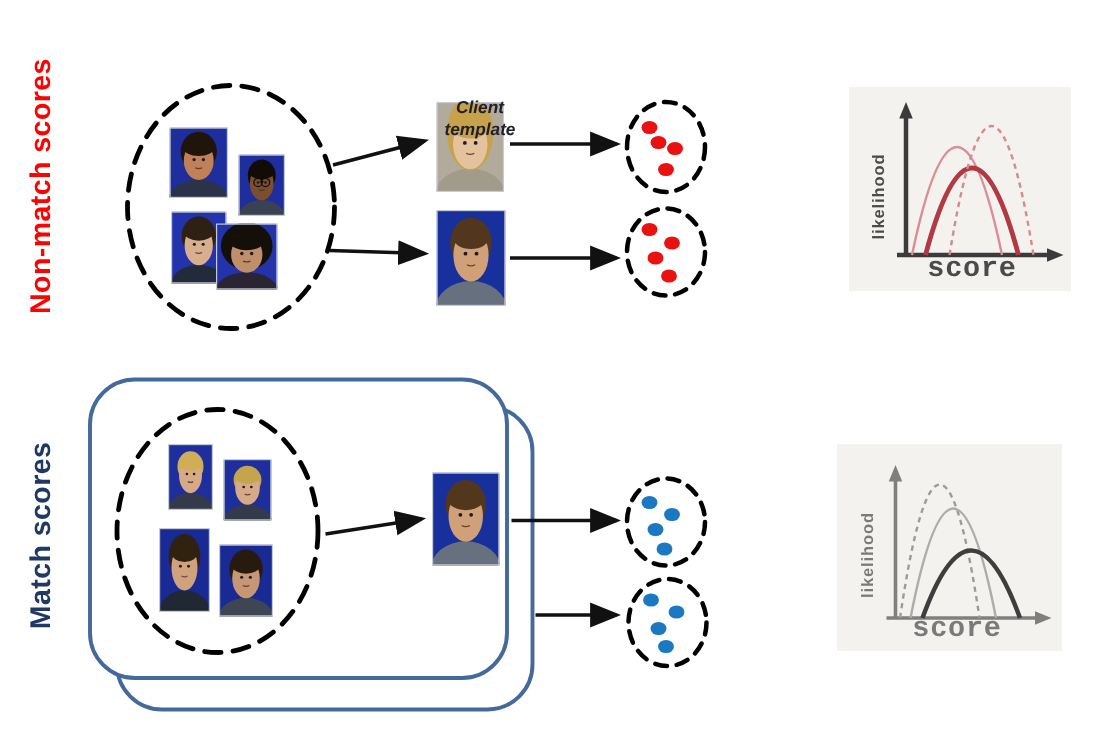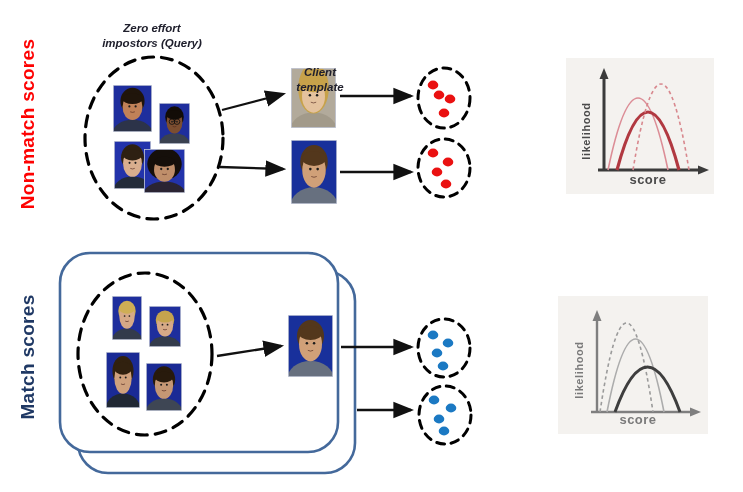--- a/index.html
+++ b/index.html
@@ -7,21 +7,21 @@
          font-family:"Liberation Sans", sans-serif;}
   #diagram-svg{position:absolute;left:0;top:0;}
   .txt{position:absolute;white-space:nowrap;}
   .side-label{font-size:19px;font-weight:bold;letter-spacing:.3px;
               transform:translate(-50%,-50%) rotate(-90deg);}
   .col-label{font-size:11.5px;font-style:italic;font-weight:600;color:#20202d;
              text-align:center;line-height:15px;transform:translateX(-50%);}
   .col-label span{display:block;}
   .ylab{font-size:11px;font-weight:bold;letter-spacing:.6px;
         transform:translate(-50%,-50%) rotate(-90deg);}
-  .xlab{font-size:13px;font-weight:bold;letter-spacing:.5px;transform:translate(-50%,-50%);}
+  .xlab{font-size:19px;font-weight:bold;letter-spacing:.5px;transform:translate(-50%,-50%);font-family:Liberation Mono, monospace;}
 </style>
 </head>
 <body>
 
 <div id="stage">
 
   <svg id="diagram-svg" width="743" height="492" viewBox="0 0 743 492">
       <defs>
         <marker id="ah" viewBox="0 0 10 8" refX="8.5" refY="4" markerWidth="9" markerHeight="7.5" orient="auto">
           <path d="M0,0 L10,4 L0,8 Z" fill="#111111"></path>
@@ -256,24 +256,20 @@
         <path d="M600,412 Q626.5,234 653,412" fill="none" stroke="#9b9b9b" stroke-width="1.6" stroke-dasharray="3.5 3"></path>
         <path d="M607,412 Q635.5,266 664,412" fill="none" stroke="#acacac" stroke-width="1.6"></path>
         <path d="M615,412 Q647.5,322 680,412" fill="none" stroke="#3e3e3e" stroke-width="3"></path>
       </g>
     </svg>
 
   <div class="txt side-label" style="left: 28px; top: 124px; color: rgb(254, 2, 2);">Non-match scores</div>
 
   <div class="txt side-label" style="left: 28px; top: 357px; color: rgb(31, 56, 100);">Match scores</div>
 
-  <div class="txt col-label" style="left:152px;top:21px;">
-    <span>Zero effort</span>
-    <span>impostors (Query)</span>
-  </div>
 
   <div class="txt col-label" style="left:320px;top:29px;margin-top:36px;">
     <span>Client</span>
     <span>template</span>
   </div>
 
 
   <div class="txt ylab" id="ylab0" style="left: 586px; top: 131px; color: rgb(74, 74, 74);">likelihood</div>
   <div class="txt xlab" id="xlab0" style="left: 648px; top: 179px; color: rgb(74, 74, 74);">score</div>
 

